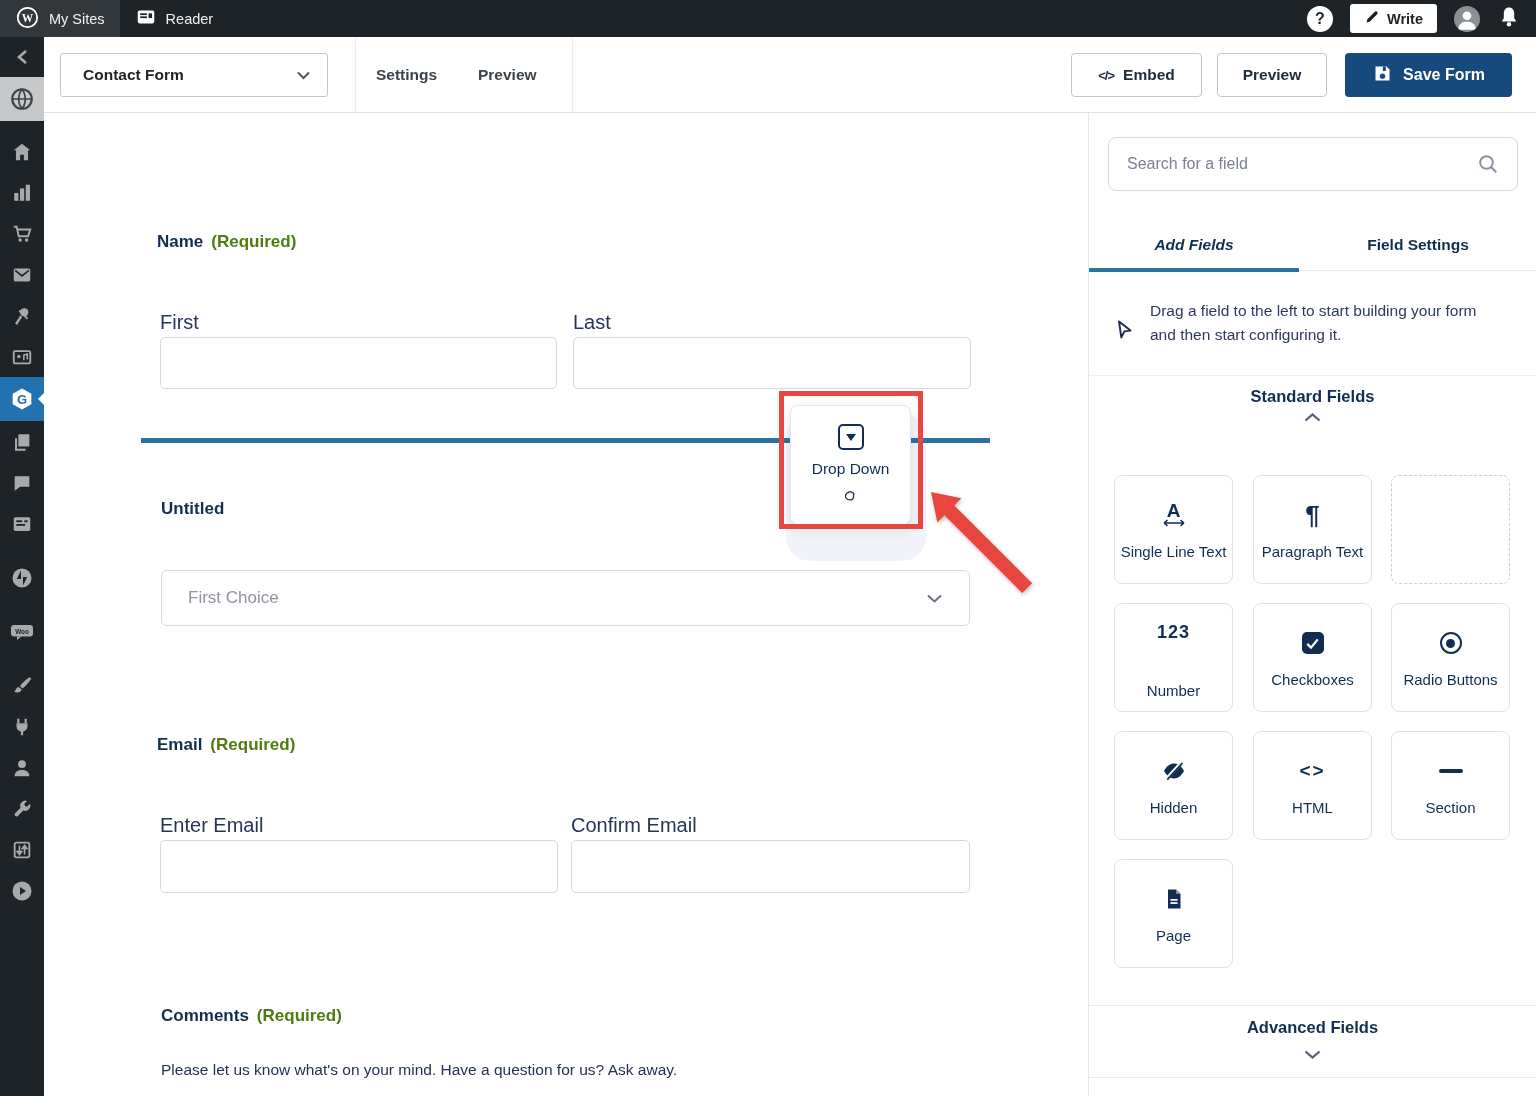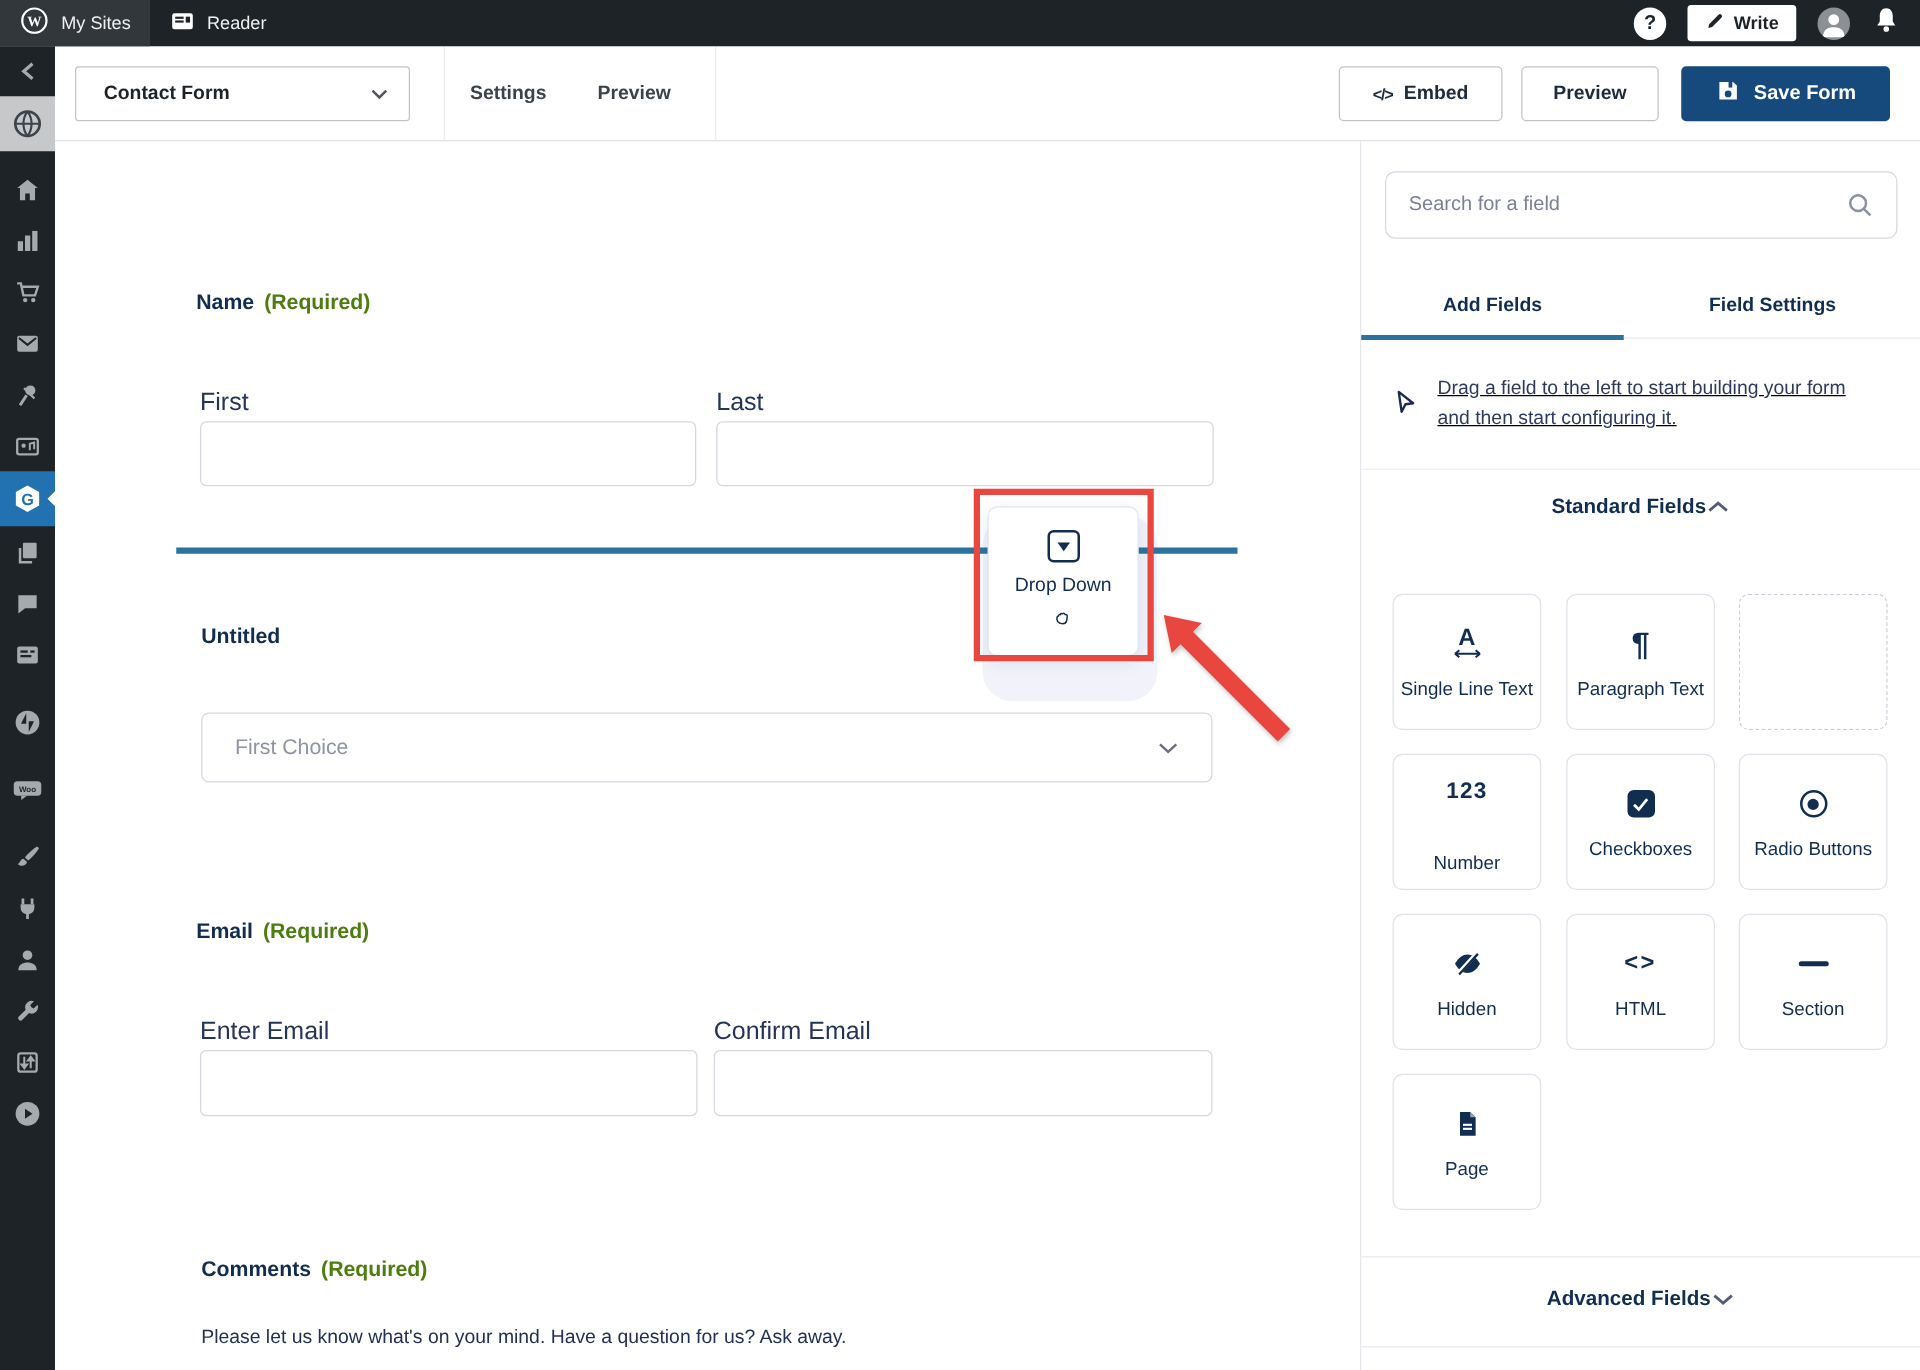--- a/index.html
+++ b/index.html
@@ -54,27 +54,27 @@
   .sel-box span { font-size:17px; color:#8e93a6; }
   .f-desc { position:absolute; font-size:15.5px; color:#233254; }
 
   
   #panel { position:absolute; left:1088px; top:113px; width:448px; height:983px; background:#fff; border-left:1px solid #e5e7ec; }
   .search-box { position:absolute; left:19px; top:24px; width:410px; height:54px; border:1px solid #d5d8e2; border-radius:8px; display:flex; align-items:center; padding:0 18px; }
   .search-box input { flex:1; border:none; outline:none; font-size:16px; color:#2f3a5c; font-family:"Liberation Sans",sans-serif; }
   .search-box input::placeholder { color:#7b8096; }
   .tabs { position:absolute; left:0; top:106px; width:448px; height:52px; display:flex; border-bottom:1px solid #e7e9ee; }
   .tab { display:flex; align-items:center; justify-content:center; font-size:15.5px; font-weight:600; color:#112e51; cursor:pointer; position:relative; }
-  .tab.add { width:210px; }
+  .tab.add { width:210px;font-style:italic; }
   .tab.settings { width:238px; }
   .tab.active::after { content:""; position:absolute; left:0; right:0; bottom:-2px; height:4px; background:#2b739e; }
-  .instruction { position:absolute; left:24px; top:186px; width:392px; display:flex; gap:15px; align-items:center;text-decoration:underline; }
+  .instruction { position:absolute; left:24px; top:186px; width:392px; display:flex; gap:15px; align-items:flex-end; }
   .instruction p { font-size:15.5px; line-height:24px; color:#2f3a5c; }
   .p-divider { position:absolute; left:0; width:448px; height:1px; background:#eef0f3; }
-  .sect-head { position:absolute; left:17px; right:17px; display:flex; align-items:center; justify-content:center; cursor:pointer; }
+  .sect-head { position:absolute; left:17px; right:17px; display:flex; align-items:center; justify-content:space-between; cursor:pointer;flex-direction:column; }
   .sect-head .t { font-size:16.5px; font-weight:700; color:#112e51; }
   .grid { position:absolute; left:25px; top:362px; width:396px; }
   .fcard { position:absolute; width:119px; height:109px; background:#fff; border:1px solid #dfe2ea; border-radius:8px; display:flex; flex-direction:column; align-items:center; justify-content:center; gap:12px; cursor:grab; }
   .fcard.ph { border:1px dashed #c9cdd8; background:transparent; cursor:default; }
   .fcard .ic { height:32px; display:flex; flex-direction:column; align-items:center; justify-content:center; color:#112e51; }
   .fcard .lb { font-size:15px; color:#112e51; text-align:center; line-height:17px; }
   .glyph-para { font-size:26px; font-weight:700; color:#112e51; }
   .glyph-num { font-size:18px; font-weight:700; color:#112e51; letter-spacing:1px; }
   .glyph-html { font-size:19px; font-weight:700; color:#112e51; letter-spacing:2px; }
   .glyph-A { font-size:19px; font-weight:700; color:#112e51; line-height:16px; }

